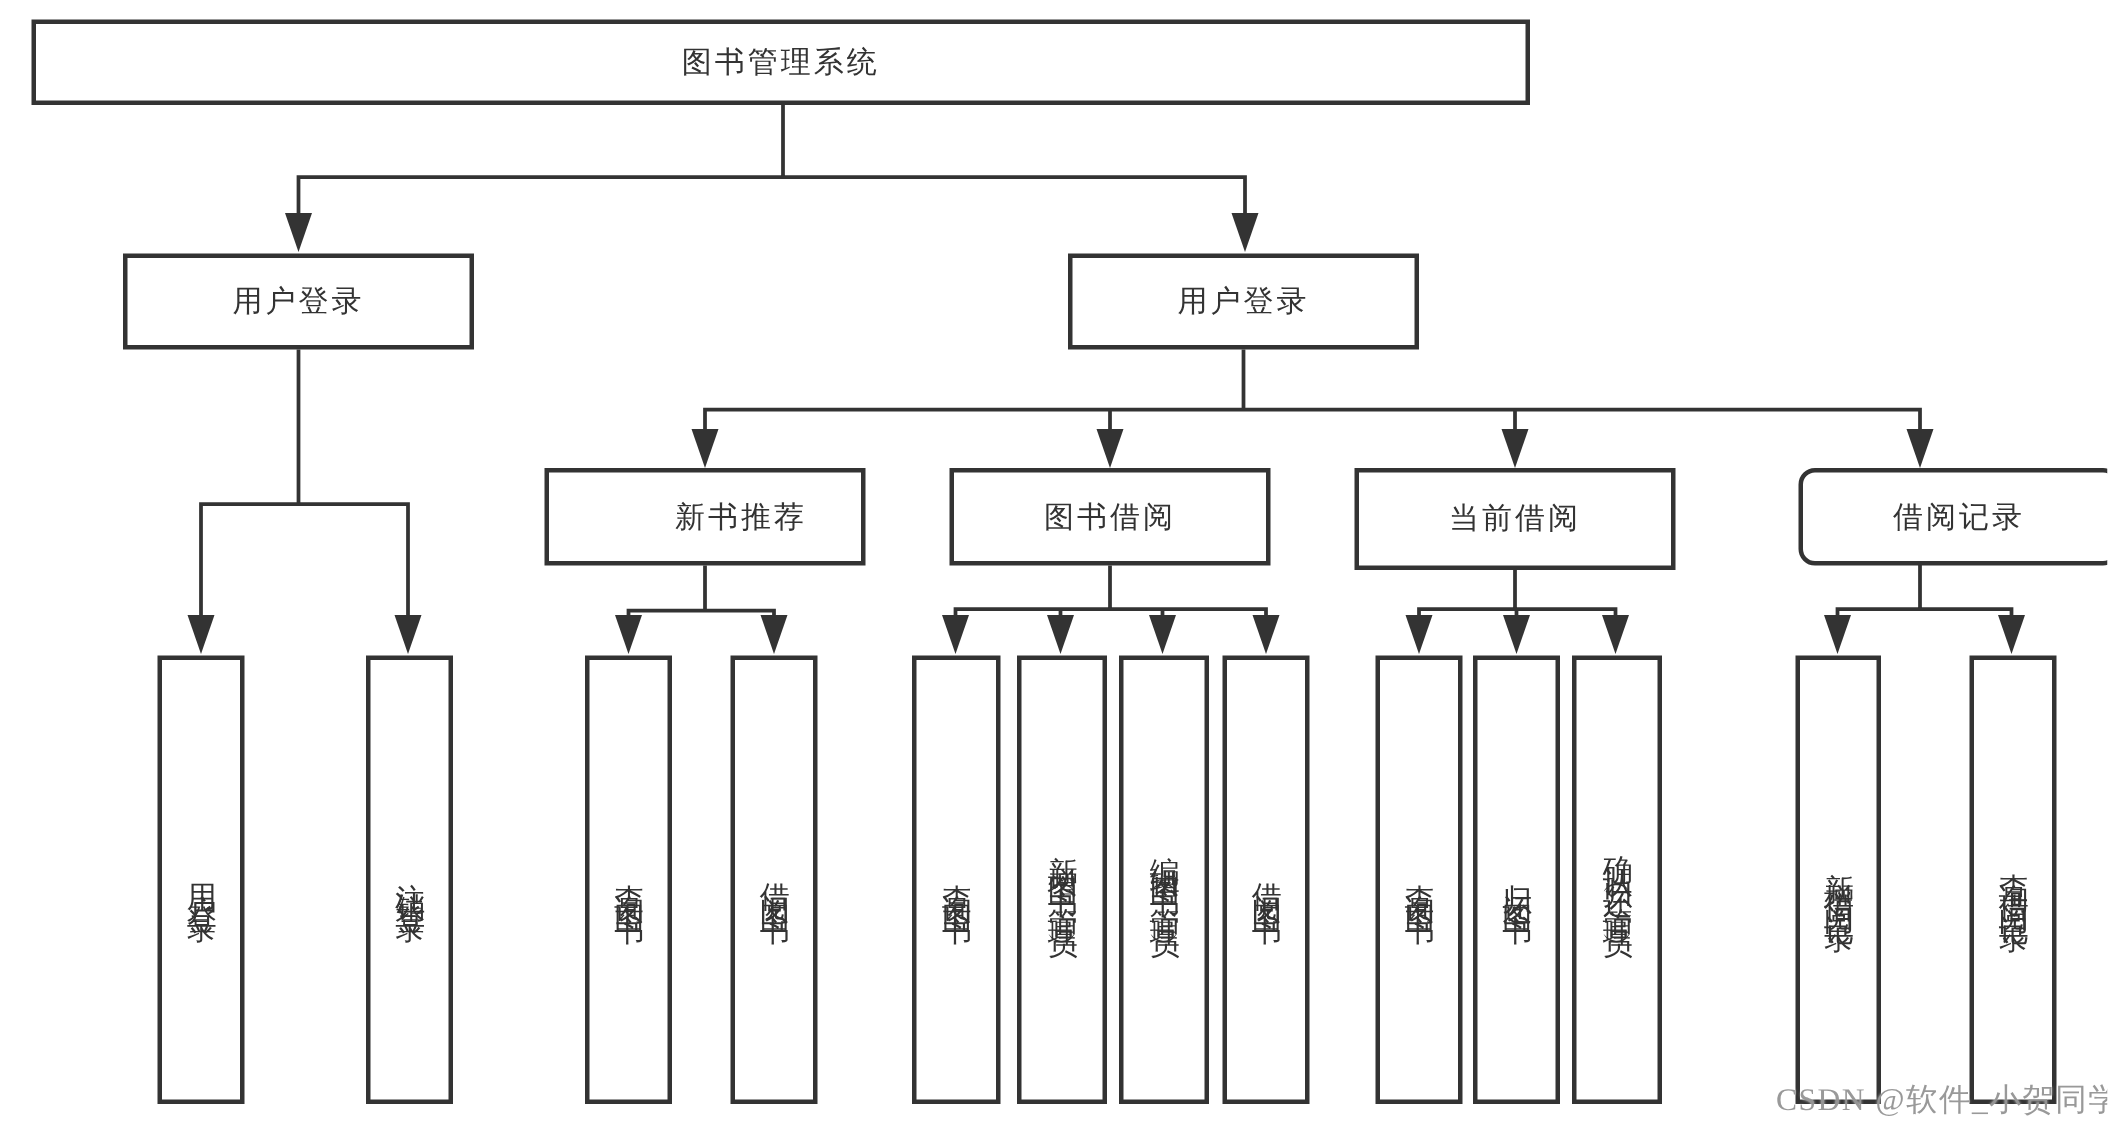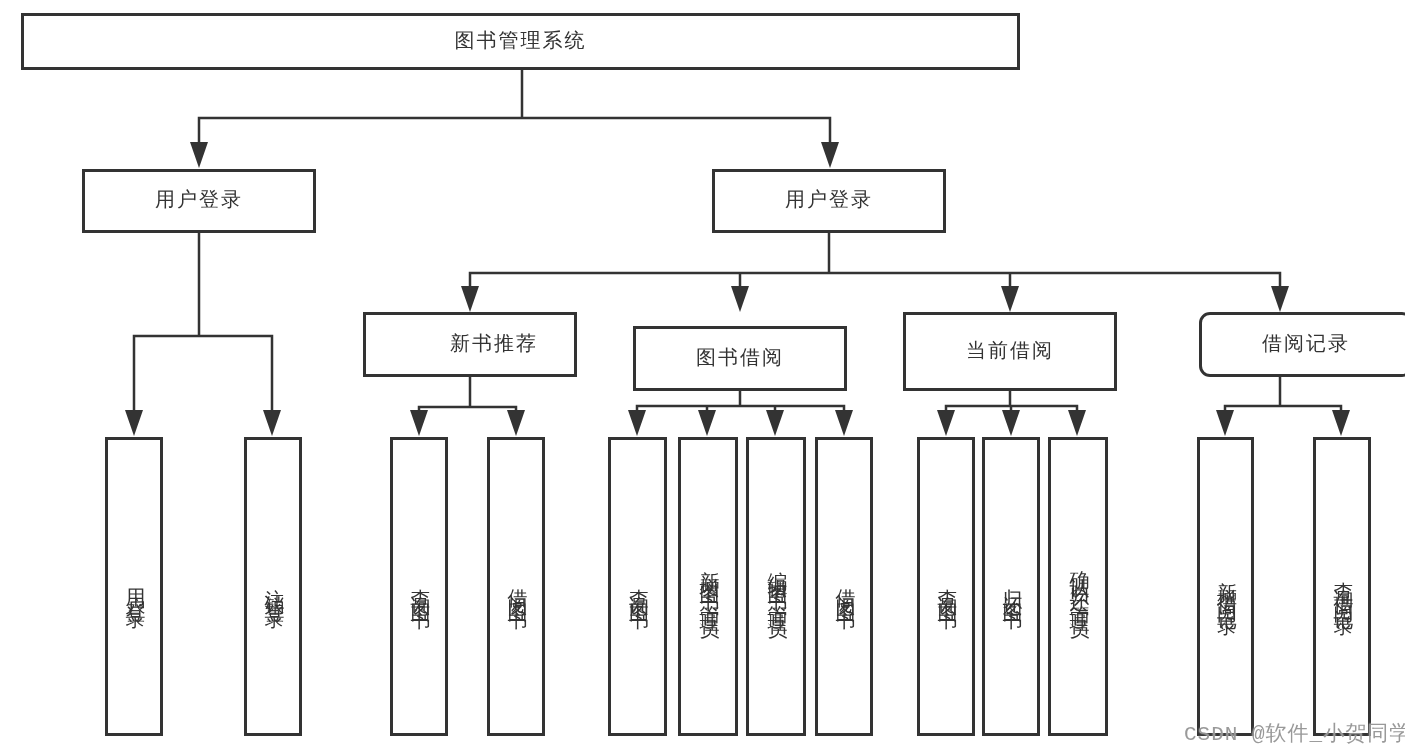--- a/index.html
+++ b/index.html
@@ -1,21 +1,21 @@
 <!DOCTYPE html>
 <html><head>
 <meta charset="utf-8">
 <style>
   html, body { margin: 0; padding: 0; background: #ffffff; }
   #stage {
     position: relative;
     width: 1405px;
     height: 747px;
     background: #ffffff;
-    font-family: Liberation Mono, monospace;
+    font-family: Liberation Serif, serif;
     overflow: hidden;
   }
   #connectors {
     position: absolute;
     left: 0; top: 0;
     width: 1405px; height: 747px;
   }
   .node {
     position: absolute;
     box-sizing: border-box;
@@ -93,22 +93,22 @@
       <polygon points="1332,410 1350,410 1341,436"></polygon>
     </g>
   </svg>
 
   <div class="node hnode" style="left:21px; top:13px; width:999px; height:57px;">图书管理系统</div>
 
   <div class="node hnode" style="left:82px; top:169px; width:234px; height:64px;">用户登录</div>
   <div class="node hnode" style="left:712px; top:169px; width:234px; height:64px;">用户登录</div>
 
   <div class="node hnode" style="left:363px; top:312px; width:214px; height:65px;padding-left:48px;">新书推荐</div>
-  <div class="node hnode" style="left:633px; top:312px; width:214px; height:65px;margin-top:14px;">图书借阅</div>
-  <div class="node hnode" style="left:903px; top:312px; width:214px; height:79px;">当前借阅</div>
+  <div class="node hnode" style="left:633px; top:312px; width:214px; height:65px;">图书借阅</div>
+  <div class="node hnode" style="left:903px; top:312px; width:214px; height:68px;">当前借阅</div>
   <div class="node hnode" style="left:1199px; top:312px; width:214px; height:65px;border-radius:11px;">借阅记录</div>
 
   <div class="node vnode" style="left:105px; top:437px; width:58px; height:299px;">用户登录</div>
   <div class="node vnode" style="left:244px; top:437px; width:58px; height:299px;">注销登录</div>
 
   <div class="node vnode" style="left:390px; top:437px; width:58px; height:299px;">查询图书</div>
   <div class="node vnode" style="left:487px; top:437px; width:58px; height:299px;">借阅图书</div>
 
   <div class="node vnode" style="left:608px; top:437px; width:59px; height:299px;">查询图书</div>
   <div class="node vnode" style="left:678px; top:437px; width:60px; height:299px;">新增图书（管理员）</div>

